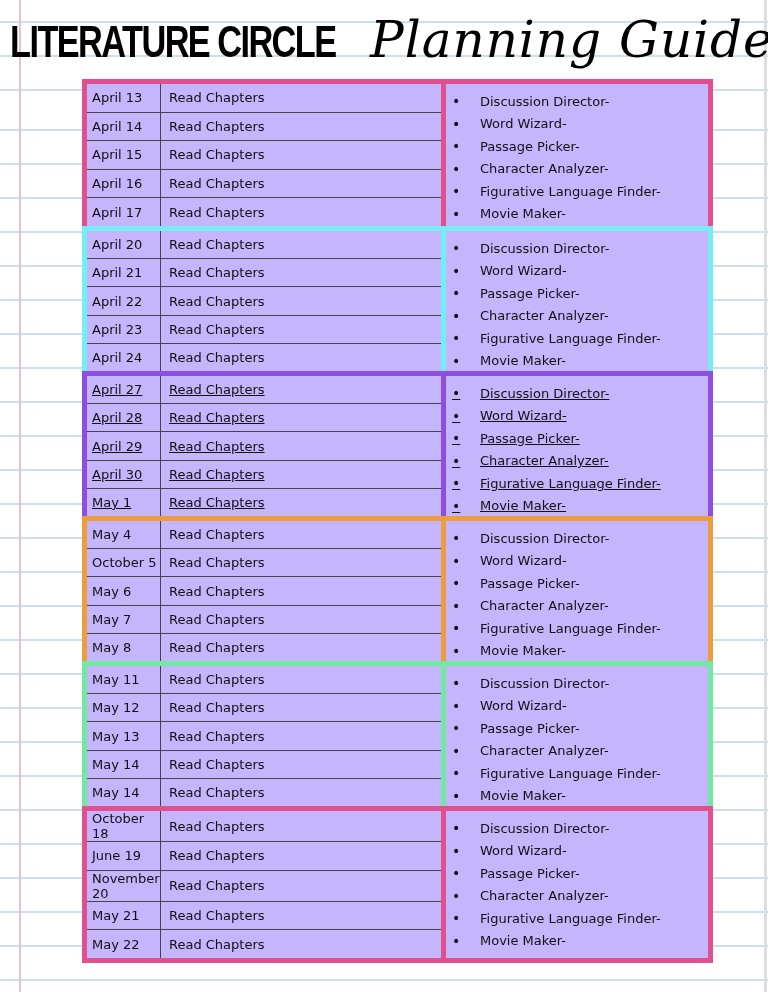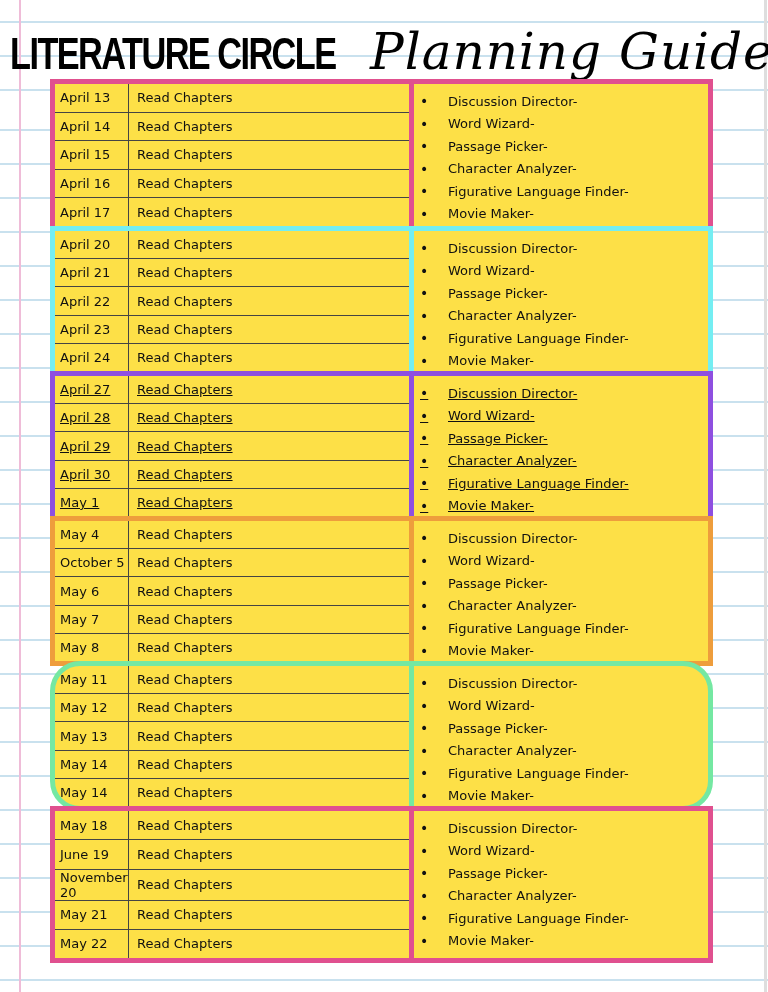--- a/index.html
+++ b/index.html
@@ -18,42 +18,43 @@
     }
     .margin-line {
       position: absolute; left: 19px; top: 0; width: 2px; height: 992px;
       background: #efbcd8; z-index: 1;
     }
     .edge-line {
       position: absolute; left: 764px; top: 0; width: 3px; height: 992px;
       background: #dedede; z-index: 1;
     }
     .title {
-      position: absolute; left: 10px; top: 20px; height: 60px;
+      position: absolute; left: 10px; top: 8px; height: 60px;
       z-index: 2; white-space: nowrap; display: flex; align-items: flex-end;
     }
     .title-bold {
       font-family: "Liberation Sans", sans-serif; font-weight: bold;
       font-size: 44px; letter-spacing: -2px; transform: scaleX(0.78);
       transform-origin: left bottom; display: inline-block; color: #000;
       line-height: 52px;
     }
     .title-script {
       font-family: "DejaVu Serif", serif; font-style: italic;
       font-size: 50px; color: #000; position: absolute; left: 360px; bottom: -2px;
       line-height: 60px; letter-spacing: 1px;
     }
     .planner {
       position: absolute; left: 50px; top: 79px; width: 663px;
       z-index: 3;
     }
     .week {
       position: relative; height: 150px; box-sizing: border-box;
-      border: 5px solid; margin-top: -5px; background: #fde047;
+      border: 5px solid; margin-top: -5px; background: #c4b5fd;
       display: flex;
+      margin-left: 32px;
     }
     .week:first-child { margin-top: 0; height: 152px; }
     .week.last { height: 157px; }
     .dates {
       width: 354px; display: flex; flex-direction: column;
     }
     .day-row {
       flex: 1; display: flex; border-bottom: 1.5px solid #444;
       align-items: center; font-size: 13px;
     }
@@ -283,21 +284,21 @@
           <span class="bullet">•</span>
           <span>Figurative Language Finder-</span>
         </div>
       <div class="role">
           <span class="bullet">•</span>
           <span>Movie Maker-</span>
         </div>
     </div>
   </div>
 
-  <div class="week" style="border-color: rgb(116, 232, 162); z-index: 14; border-radius: 30px;">
+  <div class="week" style="border-color: rgb(116, 232, 162); z-index: 14;">
     <div class="dates">
       <div class="day-row">
           <span class="day-date">May 11</span>
           <span class="day-task">Read Chapters</span>
         </div>
       <div class="day-row">
           <span class="day-date">May 12</span>
           <span class="day-task">Read Chapters</span>
         </div>
       <div class="day-row">
@@ -337,21 +338,21 @@
       <div class="role">
           <span class="bullet">•</span>
           <span>Movie Maker-</span>
         </div>
     </div>
   </div>
 
   <div class="week last" style="border-color: rgb(224, 80, 143); z-index: 15;">
     <div class="dates">
       <div class="day-row">
-          <span class="day-date">May 18</span>
+          <span class="day-date">October 18</span>
           <span class="day-task">Read Chapters</span>
         </div>
       <div class="day-row">
           <span class="day-date">June 19</span>
           <span class="day-task">Read Chapters</span>
         </div>
       <div class="day-row">
           <span class="day-date">November 20</span>
           <span class="day-task">Read Chapters</span>
         </div>

